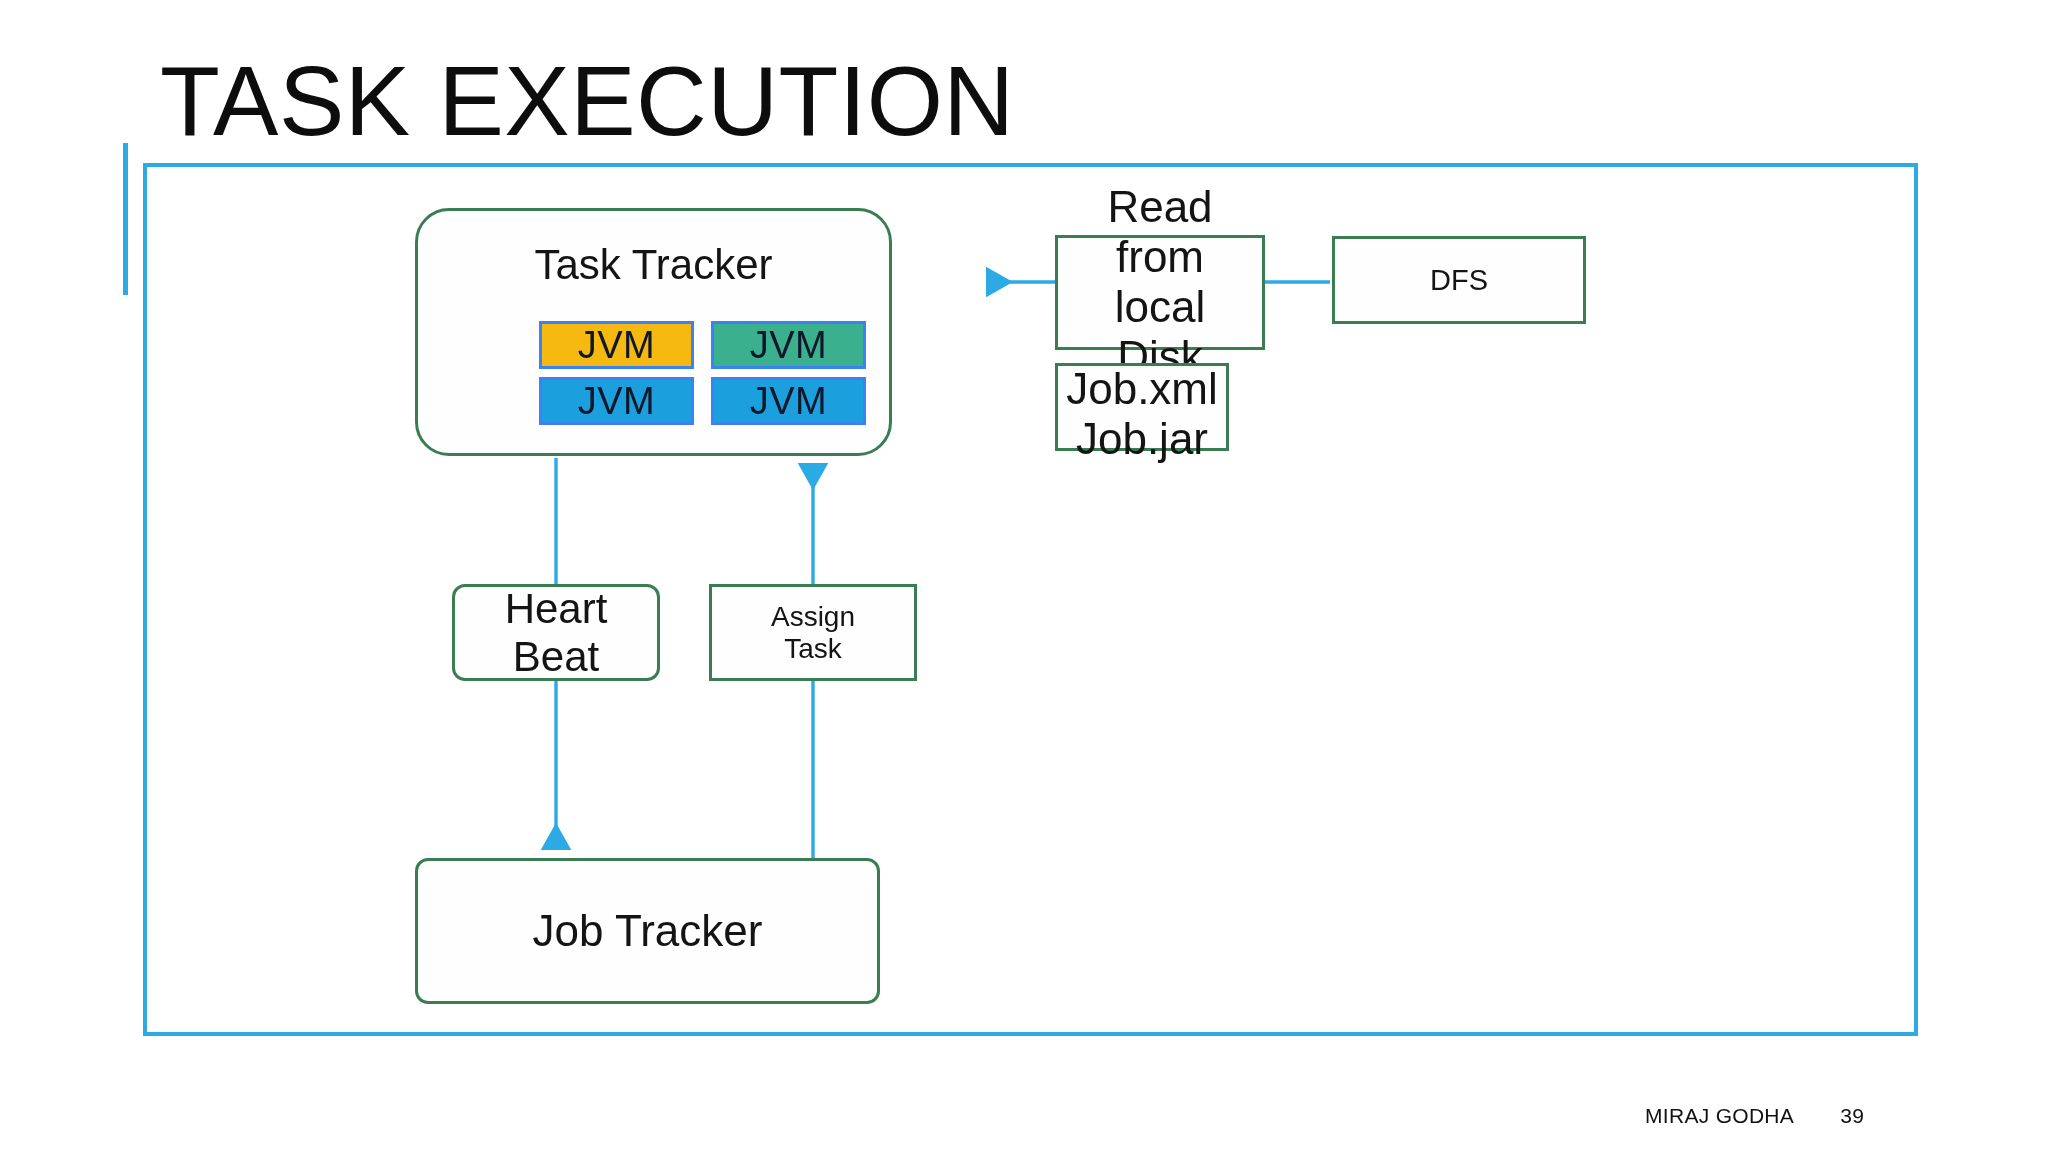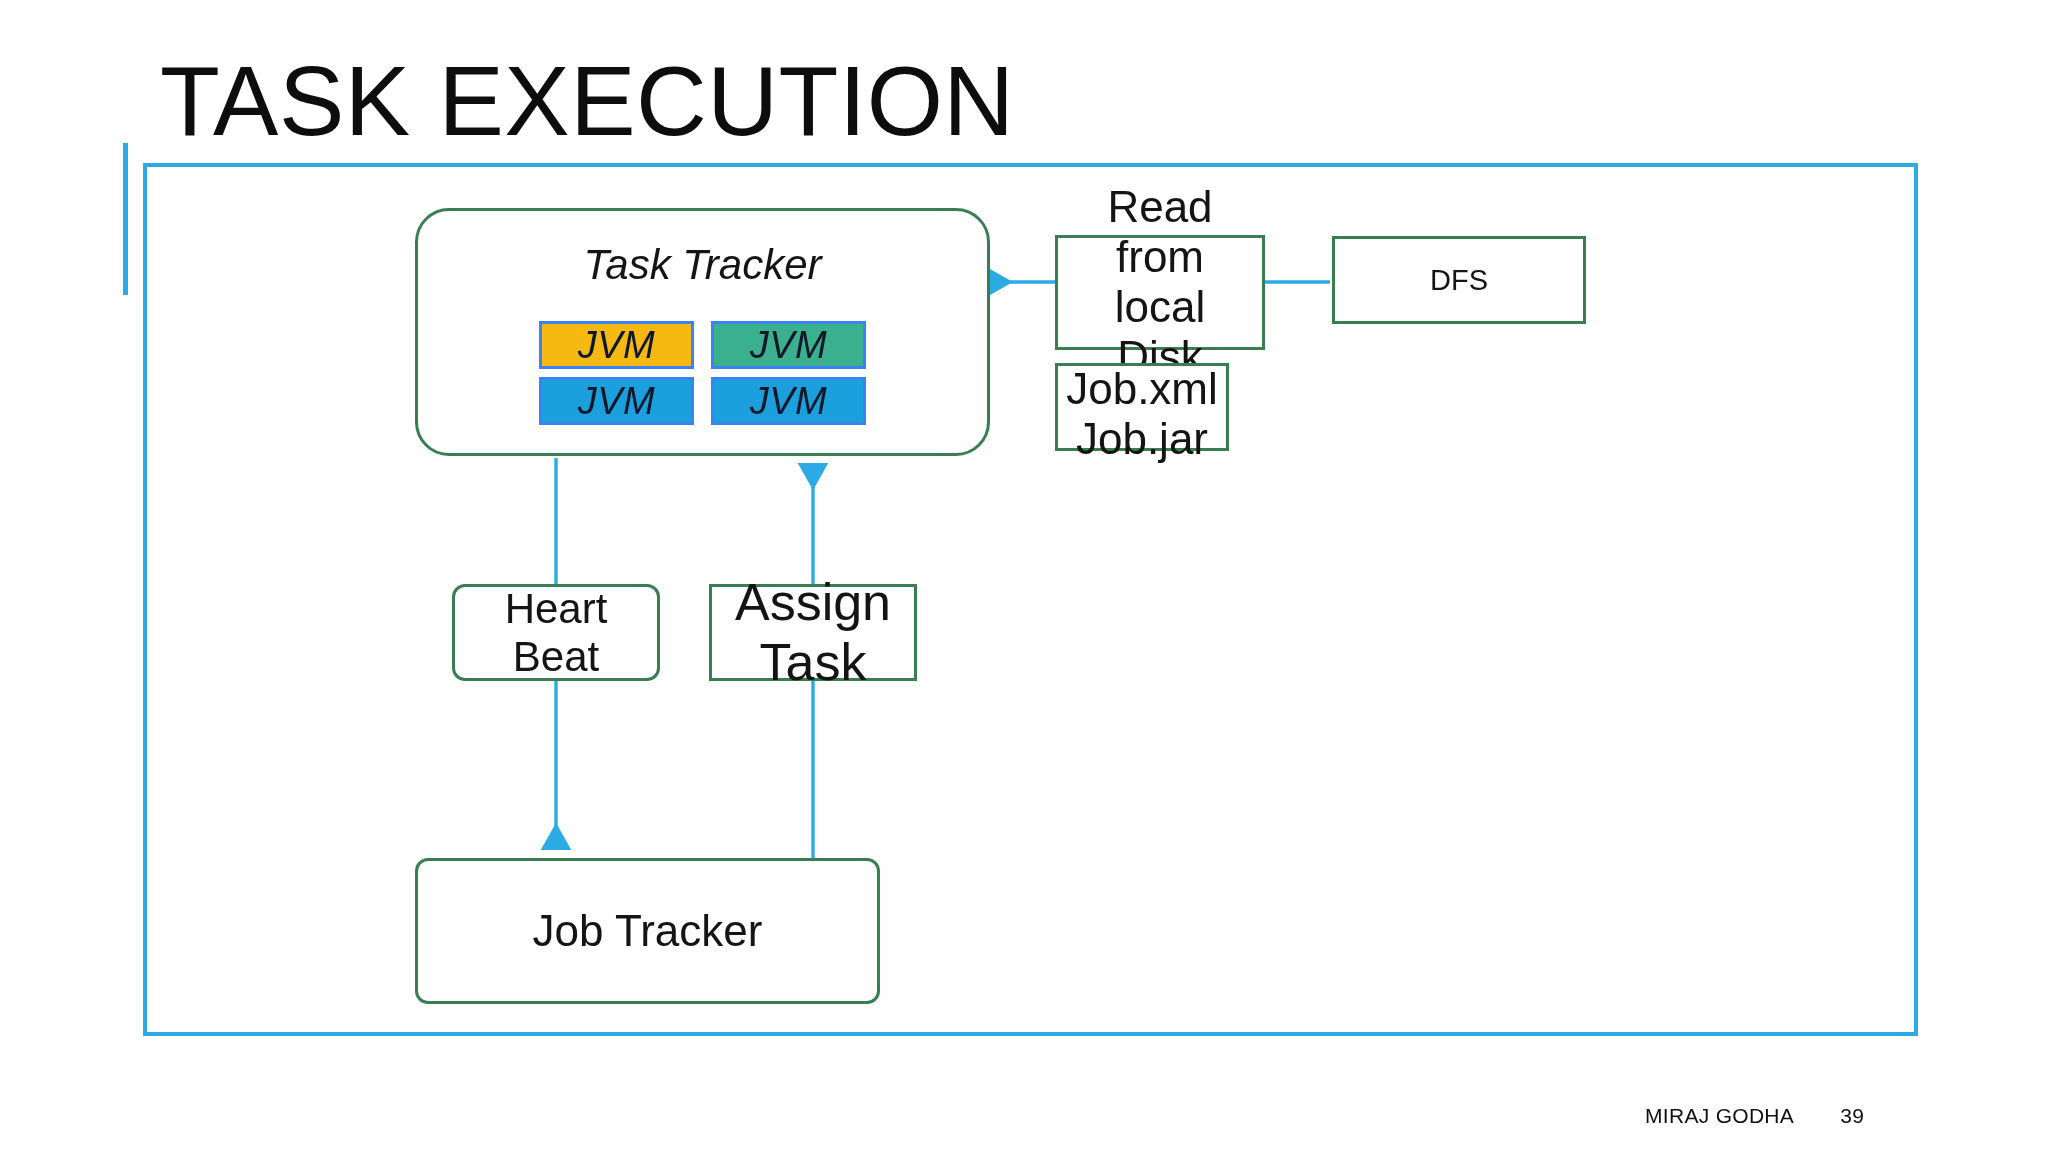--- a/index.html
+++ b/index.html
@@ -69,24 +69,23 @@
     border: 3px solid #3A7D52;
   }
   .rounded {
     border-radius: 34px;
   }
 
   
   #task-tracker {
     left: 415px;
     top: 208px;
-    width: 575px;
+    width: 477px;
     height: 248px;
     display: block;
-    font-style: italic;
   }
   #task-tracker-label {
     position: absolute;
     left: 0;
     right: 0;
     top: 30px;
     text-align: center;
     font-size: 42px;
     color: #141414;
   }
@@ -170,21 +169,21 @@
     font-size: 42px;
     line-height: 1.14;
     white-space: pre-line;
     border-radius: 13px;
   }
   #assign-task-box {
     left: 709px;
     top: 584px;
     width: 208px;
     height: 97px;
-    font-size: 52px;
+    font-size: 28px;
     line-height: 1.14;
     white-space: pre-line;
   }
 
   
   #job-tracker {
     left: 415px;
     top: 858px;
     width: 465px;
     height: 146px;

